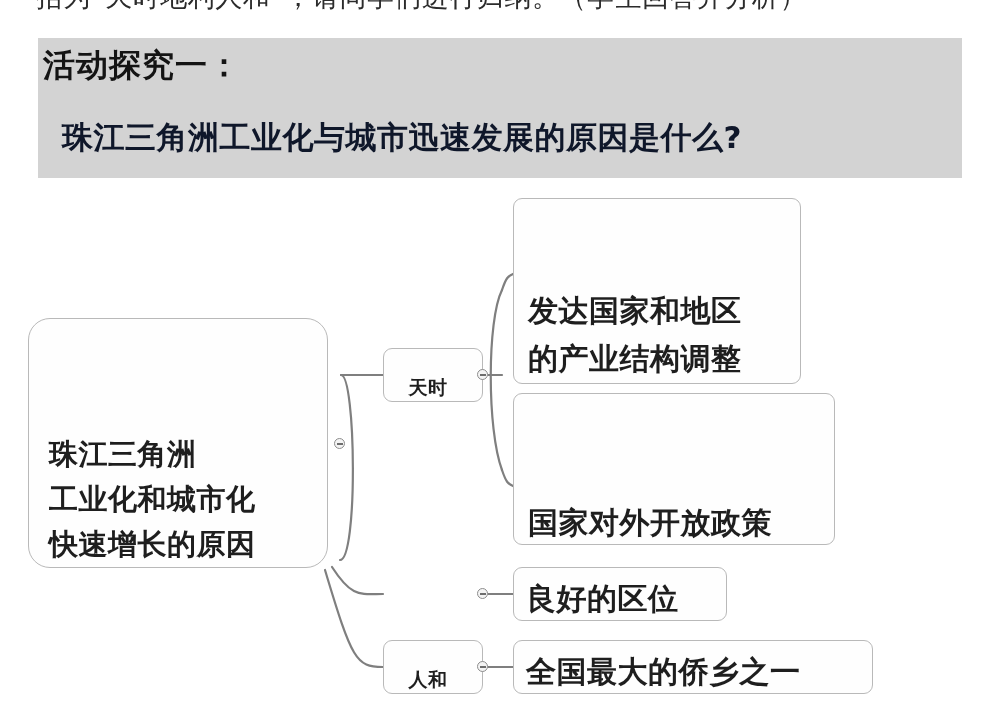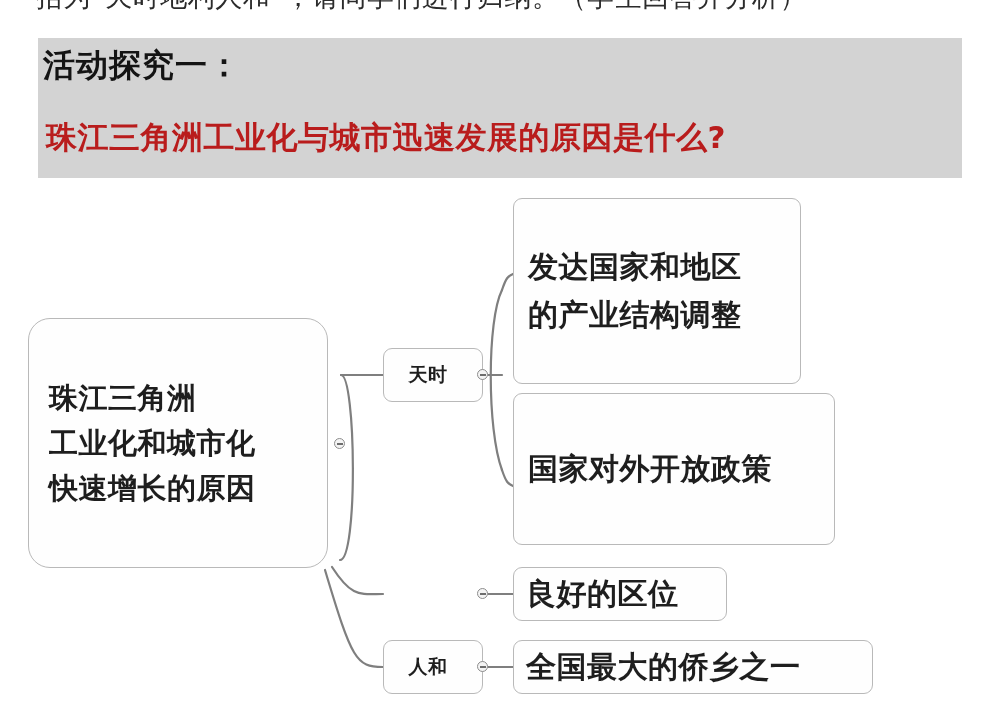--- a/index.html
+++ b/index.html
@@ -51,25 +51,25 @@
     left: 5px;
     top: 6px;
     font-size: 32px;
     font-weight: bold;
     color: #141414;
     letter-spacing: 1px;
     white-space: nowrap;
   }
   #banner .b-line2 {
     position: absolute;
-    left: 8px;
+    left: 24px;
     top: 79px;
     font-size: 31px;
     font-weight: bold;
-    color: #b91c1c;
+    color: #0f172a;
     letter-spacing: 0.5px;
     white-space: nowrap;
   }
 
   
   #mindmap {
     position: absolute;
     left: 0;
     top: 0;
     width: 1000px;
@@ -84,21 +84,21 @@
     pointer-events: none;
   }
 
   .node {
     position: absolute;
     box-sizing: border-box;
     background: #fefefe;
     border: 1px solid #b9b9b9;
     border-radius: 9px;
     display: flex;
-    align-items: center;
+    align-items: flex-end;
     justify-content: flex-start;
     color: #1e1e1e;
     font-weight: bold;
     letter-spacing: 0.5px;
   }
   .node .label {
     display: block;
     white-space: pre-line;
   }
 

